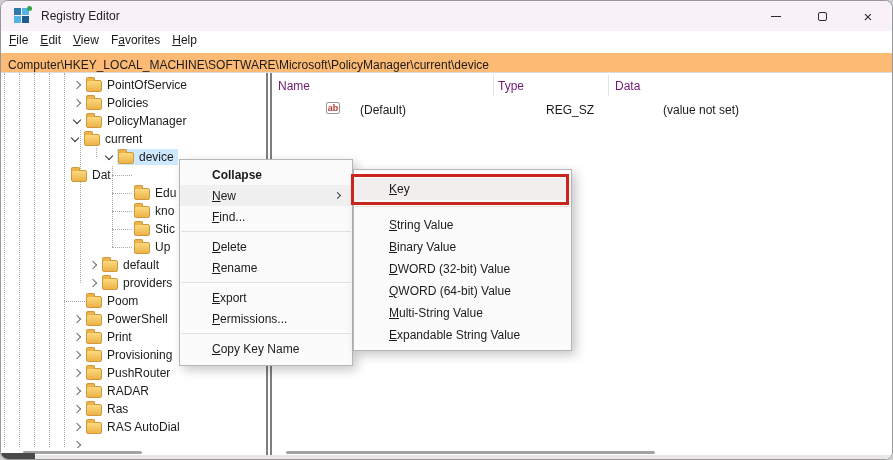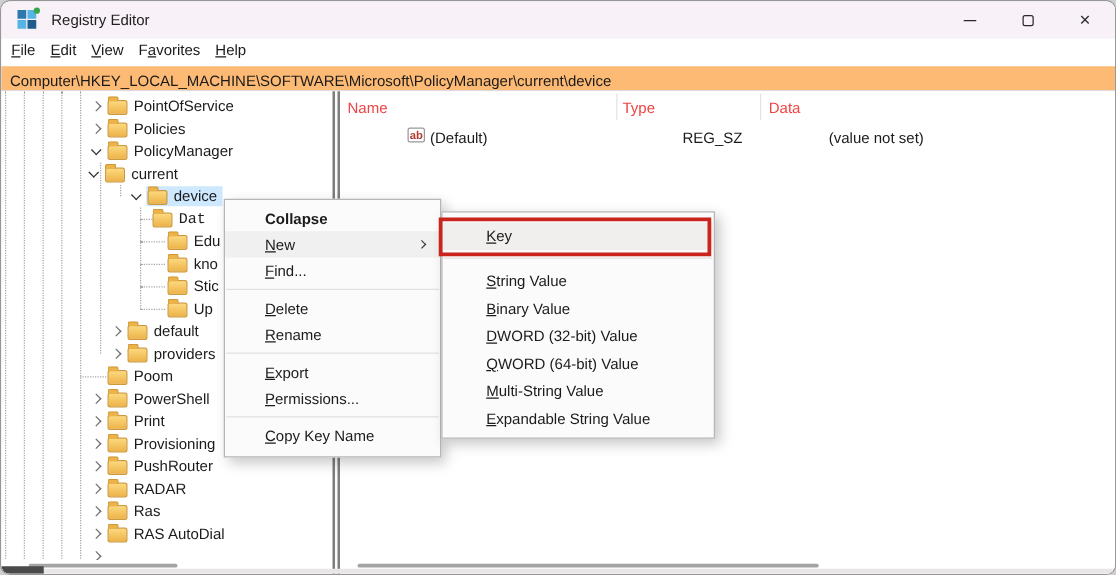--- a/index.html
+++ b/index.html
@@ -47,21 +47,21 @@
   .folder { width:16px; height:12px; margin-right:5px; flex:none; position:relative;
             background:linear-gradient(#fbd striking, #eeb54a); background:linear-gradient(#fcd97e,#edb349);
             border:1px solid #cf9939; border-radius:2px; margin-top:2px; }
   .folder::before { content:''; position:absolute; left:-1px; top:-4px; width:7px; height:3px;
                     background:#edb349; border:1px solid #cf9939; border-bottom:none; border-radius:2px 2px 0 0; }
   .node { display:flex; align-items:center; padding:1px 4px 1px 1px; }
   .node.sel { background:#cde8ff; }
   .gv { position:absolute; width:0; border-left:1px dotted #a9a9a9; }
   .gh { position:absolute; height:0; border-top:1px dotted #a9a9a9; }
   
-  .col-label { position:absolute; top:6px; color:#ef4444; }
+  .col-label { position:absolute; top:6px; color:#701a75; }
   .colsep { position:absolute; top:2px; height:21px; border-left:1px solid #e3e3e3; }
   .list-row { position:absolute; left:0; top:26px; right:0; height:18px;margin-left:48px; }
   .ab-icon { position:absolute; left:6px; top:3px; width:14px; height:12px; background:#fff;
              border:1px solid #989898; border-radius:2px; color:#b23b30; font-weight:bold;
              font-size:9px; line-height:10px; text-align:center; }
   .cell { position:absolute; top:4px; }
   
   .bottom-strip { position:absolute; left:0; right:0; bottom:0; height:4px; background:#eae6e7; z-index:3; }
   .hthumb { position:absolute; height:3px; background:#a4a4a4; border-radius:2px; bottom:7px; z-index:3; }
   .dark-corner { position:absolute; left:0; bottom:0; width:34px; height:6px; background:#4a4a4a; z-index:4; }
@@ -170,21 +170,21 @@
               <span>current</span>
             </span>
           </div>
           <div class="tree-row" style="padding-left: 102px;">
             <span class="chev exp"></span>
             <span class="node sel">
               <span class="folder"></span>
               <span>device</span>
             </span>
           </div>
-          <div class="tree-row" style="padding-left: 120px; font-family: Liberation Mono, monospace;">
+          <div class="tree-row" style="padding-left: 69px;">
             <span class="node">
               <span class="folder"></span>
               <span>Dat</span>
             </span>
           </div>
           <div class="tree-row" style="padding-left: 132px;">
             <span class="node">
               <span class="folder"></span>
               <span>Edu</span>
             </span>
@@ -290,21 +290,21 @@
     <div id="list-header">
         <span class="col-label" style="left: 6px;">Name</span>
         <span class="col-label" style="left: 226px;">Type</span>
         <span class="col-label" style="left: 343px;">Data</span>
         <div class="colsep" style="left: 221px;"></div>
         <div class="colsep" style="left: 336px;"></div>
       </div>
     <div id="list-rows">
         <div class="list-row">
           <span class="ab-icon">ab</span>
-          <span class="cell" style="left: 24px;">(Default)</span>
+          <span class="cell" style="left: 40px;">(Default)</span>
           <span class="cell" style="left: 226px;">REG_SZ</span>
           <span class="cell" style="left: 343px;">(value not set)</span>
         </div>
       </div>
     <div class="hthumb" style="left:14px; width:369px;"></div>
   </div>
 
   <div class="bottom-strip"></div>
   <div class="dark-corner"></div>
 

